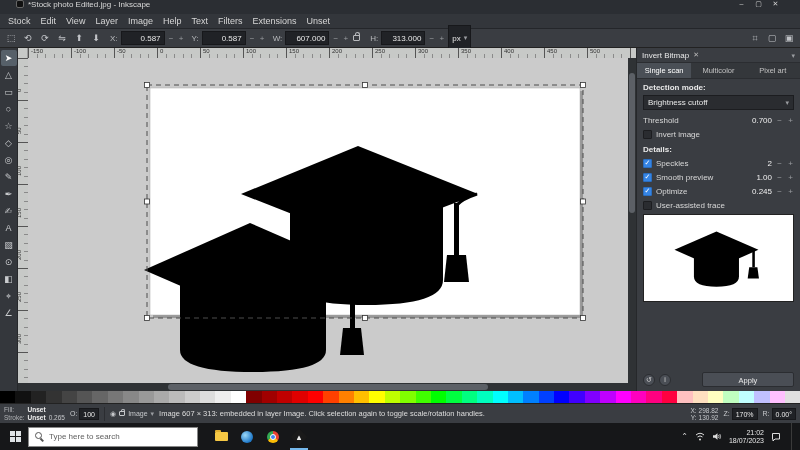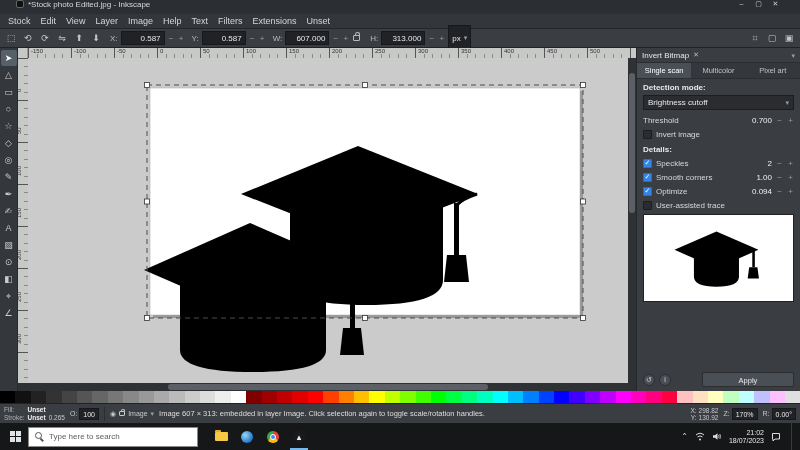--- a/index.html
+++ b/index.html
@@ -319,29 +319,29 @@
       <div class="sect-label">Details:</div>
       <div class="trow">
         <span class="cb checked"></span>
         <span class="tlabel">Speckles</span>
         <span class="tvalue">2</span>
         <span class="spin-btn">−</span>
         <span class="spin-btn">+</span>
       </div>
       <div class="trow">
         <span class="cb checked"></span>
-        <span class="tlabel">Smooth corners</span>
+        <span class="tlabel">Smooth preview</span>
         <span class="tvalue">1.00</span>
         <span class="spin-btn">−</span>
         <span class="spin-btn">+</span>
       </div>
       <div class="trow">
         <span class="cb checked"></span>
         <span class="tlabel">Optimize</span>
-        <span class="tvalue">0.094</span>
+        <span class="tvalue">0.245</span>
         <span class="spin-btn">−</span>
         <span class="spin-btn">+</span>
       </div>
       <div class="trow">
         <span class="cb"></span>
         <span class="tlabel">User-assisted trace</span>
       </div>
 
       <div class="preview-box">
         <svg width="100%" height="100%" viewBox="0 0 132 84" preserveAspectRatio="xMidYMid meet">

